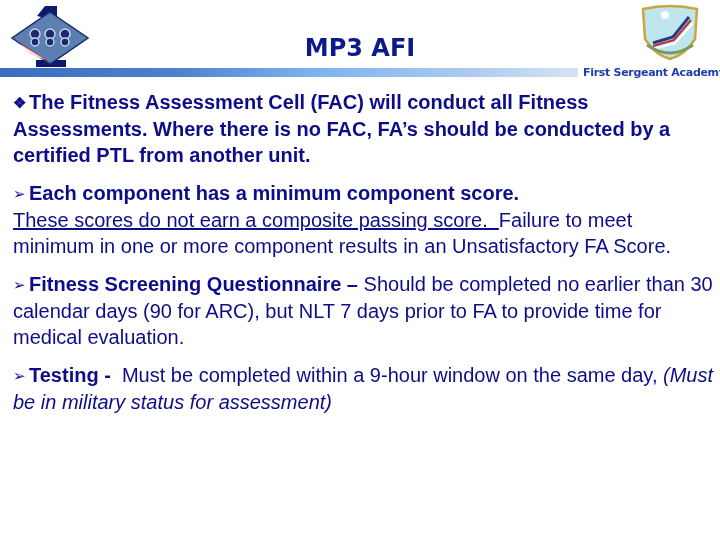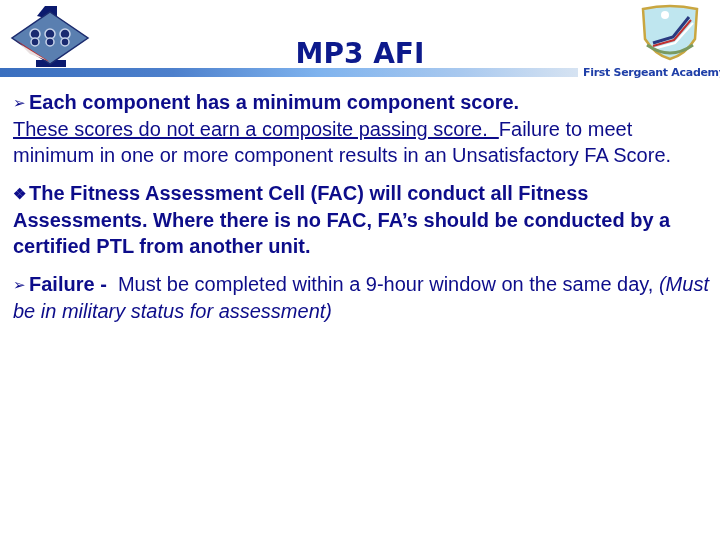--- a/index.html
+++ b/index.html
@@ -1,19 +1,19 @@
 <!DOCTYPE html>
 <html><head>
   <meta charset="utf-8">
   <style>
     html, body { margin: 0; padding: 0; background: #ffffff; }
     body { width: 720px; height: 540px; position: relative; overflow: hidden; font-family: "Liberation Sans", sans-serif; }
     .logo-left { position: absolute; left: 10px; top: 4px; width: 80px; height: 66px; }
     .logo-right { position: absolute; left: 635px; top: 3px; width: 70px; height: 58px; }
-    .title { position: absolute; left: 0; right: 0; top: 18px; text-align: center; color: #0d1a8c; font-family: "DejaVu Sans", sans-serif; font-weight: bold; font-size: 28px; letter-spacing: 0px; }
+    .title { position: absolute; left: 0; right: 0; top: 18px; text-align: center; color: #0d1a8c; font-family: "DejaVu Sans", sans-serif; font-weight: bold; font-size: 24px; letter-spacing: 0px; }
     .bar { position: absolute; left: 0; top: 68px; width: 578px; height: 9px;
       background: linear-gradient(90deg, #3a6fbf 0%, #4d80cc 30%, #7fb3ee 55%, #a9c9ef 80%, #d6e3f2 100%); }
     .academy { position: absolute; left: 583px; top: 66px; color: #1f3fa8; font-family: "DejaVu Sans", sans-serif; font-weight: bold; font-size: 11px; white-space: nowrap; letter-spacing: -0.3px; }
     .content { position: absolute; left: 13px; top: 89px; width: 700px; color: #0d0d8a; font-size: 20px; line-height: 26px; }
     .para { margin: 0 0 12px 0; }
     .b { font-weight: bold; }
     .u { text-decoration: underline; }
     .i { font-style: italic; }
     .bullet { font-size: 15px; display: inline-block; width: 16px; vertical-align: 1px; }
   </style>
@@ -52,23 +52,26 @@
     <polyline points="18,43 39,37 56,17" fill="none" stroke="#c03030" stroke-width="2"></polyline>
     <polyline points="18,46 40,40 58,20" fill="none" stroke="#ffffff" stroke-width="2"></polyline>
     <path d="M12,42 Q35,58 58,42" fill="none" stroke="#7a9a60" stroke-width="3"></path>
   </svg>
 </div>
 
 <div class="bar"></div>
 <div class="academy">First Sergeant Academy</div>
 
 <div class="content">
+  <p class="para b">
+    <span class="bullet">❖</span><span>The Fitness Assessment Cell (FAC) will conduct all Fitness Assessments. Where there is no FAC, FA’s should be conducted by a certified PTL from another unit.</span>
+  </p>
   <p class="para">
     <span class="bullet">➢</span><span class="b">Each component has a minimum component score.</span><br>
     <span class="u" style="white-space:pre;">These scores do not earn a composite passing score.  </span><span>Failure to meet minimum in one or more component results in an Unsatisfactory FA Score.</span>
   </p>
-  <p class="para b">
-    <span class="bullet">❖</span><span>The Fitness Assessment Cell (FAC) will conduct all Fitness Assessments. Where there is no FAC, FA’s should be conducted by a certified PTL from another unit.</span>
+  <p class="para">
+    <span class="bullet">➢</span><span class="b">Fitness Screening Questionnaire – </span><span>Should be completed no earlier than 30 calendar days (90 for ARC), but NLT 7 days prior to FA to provide time for medical evaluation.</span>
   </p>
   <p class="para">
-    <span class="bullet">➢</span><span class="b">Failure - </span><span style="white-space:pre-wrap;"> Must be completed within a 9-hour window on the same day, </span><span class="i">(Must be in military status for assessment)</span>
+    <span class="bullet">➢</span><span class="b">Testing - </span><span style="white-space:pre-wrap;"> Must be completed within a 9-hour window on the same day, </span><span class="i">(Must be in military status for assessment)</span>
   </p>
 </div>
 
 </body></html>

